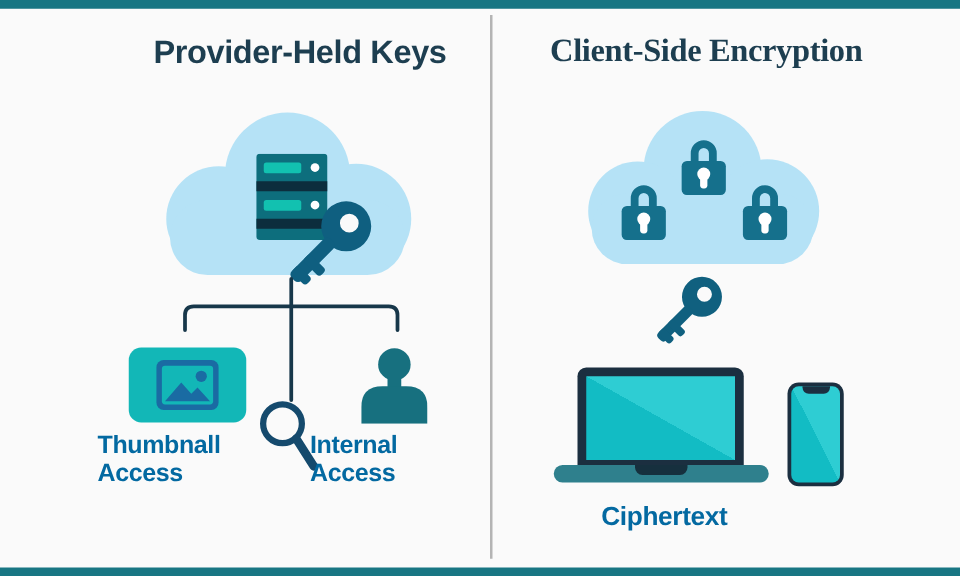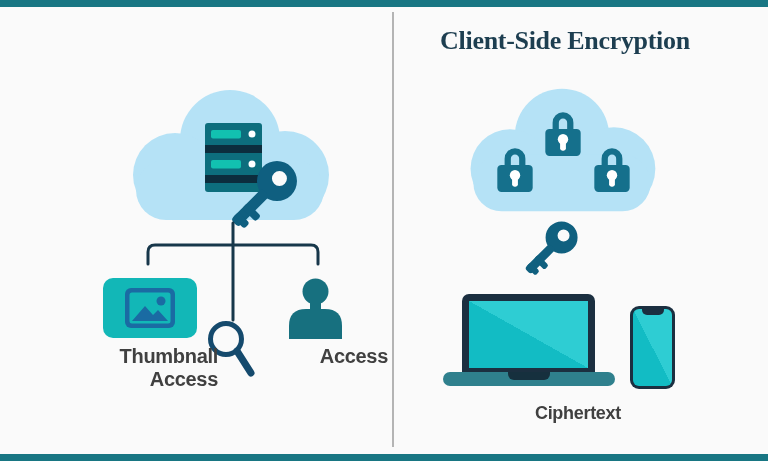--- a/index.html
+++ b/index.html
@@ -6,25 +6,25 @@
   body{width:768px;height:461px;overflow:hidden;font-family:"Liberation Sans",sans-serif;}
   .stage{position:relative;width:768px;height:461px;background:#fafafa;overflow:hidden;}
   .bar{position:absolute;left:0;width:768px;height:7px;background:#187683;}
   .bar.top{top:0;}
   .bar.bottom{bottom:0;}
   .divider{position:absolute;left:392px;top:12px;width:2px;height:435px;background:#b4b4b4;}
   .title{position:absolute;font-size:26px;font-weight:bold;color:#1d3e50;text-align:center;letter-spacing:-0.3px;white-space:nowrap;}
   .title.left{left:60px;top:26px;width:360px;}
   .title.right{left:405px;top:26px;width:320px;font-family:Liberation Serif, serif;}
   .abs{position:absolute;}
-  .label{position:absolute;font-size:20px;font-weight:bold;color:#404040;text-align:right;letter-spacing:-0.3px;line-height:23px;}
+  .label{position:absolute;font-size:20px;font-weight:bold;color:#0369a1;text-align:left;letter-spacing:-0.3px;line-height:23px;}
   .lab-thumb{left:78px;top:345px;width:140px;}
   .lab-search{left:173px;top:386px;width:120px;}
   .lab-internal{left:248px;top:345px;width:140px;}
-  .lab-cipher{left:481px;top:402px;width:140px;font-size:18px;}
+  .lab-cipher{left:481px;top:402px;width:140px;font-size:21px;}
   .thumb-tile{position:absolute;left:103px;top:278px;width:94px;height:60px;border-radius:10px;background:#12b7b7;}
   .laptop-screen{position:absolute;left:462px;top:294px;width:133px;height:80px;background:#1b2f40;border-radius:7px 7px 2px 2px;}
   .laptop-inner{position:absolute;left:7px;top:7px;right:7px;bottom:6px;background:linear-gradient(to bottom left,#2ecdd3 0%,#2ecdd3 50%,#12bcc4 50%,#12bcc4 100%);}
   .laptop-base{position:absolute;left:443px;top:372px;width:172px;height:14px;background:#2f808d;border-radius:7px;}
   .laptop-notch{position:absolute;left:50%;margin-left:-21px;top:0;width:42px;height:8px;background:#16303e;border-radius:0 0 6px 6px;}
   .phone{position:absolute;left:630px;top:306px;width:45px;height:83px;background:#1b2f40;border-radius:9px;}
   .phone-screen{position:absolute;left:3px;top:3px;right:3px;bottom:3px;background:linear-gradient(to bottom left,#2ecdd3 0%,#2ecdd3 50%,#12bcc4 50%,#12bcc4 100%);border-radius:6px;}
   .phone-notch{position:absolute;left:50%;margin-left:-11px;top:3px;width:22px;height:6px;background:#1b2f40;border-radius:0 0 5px 5px;}
   svg{display:block;}
   .noptr{pointer-events:none;}
@@ -32,20 +32,21 @@
 </head>
 <body>
 
 <div class="stage">
 
   <div class="bar top"></div>
   <div class="bar bottom"></div>
 
   <div class="divider"></div>
 
+  <div class="title left">Provider-Held Keys</div>
   <div class="title right">Client-Side Encryption</div>
 
   <svg class="abs noptr" style="left:130px;top:85px;" width="200" height="140" viewBox="0 0 200 140">
     <g fill="#b5e2f6">
       <circle cx="100" cy="55" r="50"></circle>
       <circle cx="45" cy="90" r="42"></circle>
       <circle cx="155" cy="90" r="44"></circle>
       <rect x="6" y="75" width="188" height="60" rx="30"></rect>
     </g>
   </svg>
@@ -96,20 +97,21 @@
       <rect x="21" y="22" width="11" height="12"></rect>
       <path d="M0 61 V48 q0 -17 17 -17 h19 q17 0 17 17 v13 z"></path>
     </g>
   </svg>
 
   <div class="label lab-thumb">
     <div>Thumbnall</div>
     <div>Access</div>
   </div>
   <div class="label lab-internal">
+    <div>Internal</div>
     <div>Access</div>
   </div>
 
   <svg class="abs noptr" style="left:462px;top:84px;" width="200" height="132" viewBox="0 0 200 140">
     <g fill="#b5e2f6">
       <circle cx="100" cy="55" r="50"></circle>
       <circle cx="45" cy="90" r="42"></circle>
       <circle cx="155" cy="90" r="44"></circle>
       <rect x="6" y="75" width="188" height="60" rx="30"></rect>
     </g>

